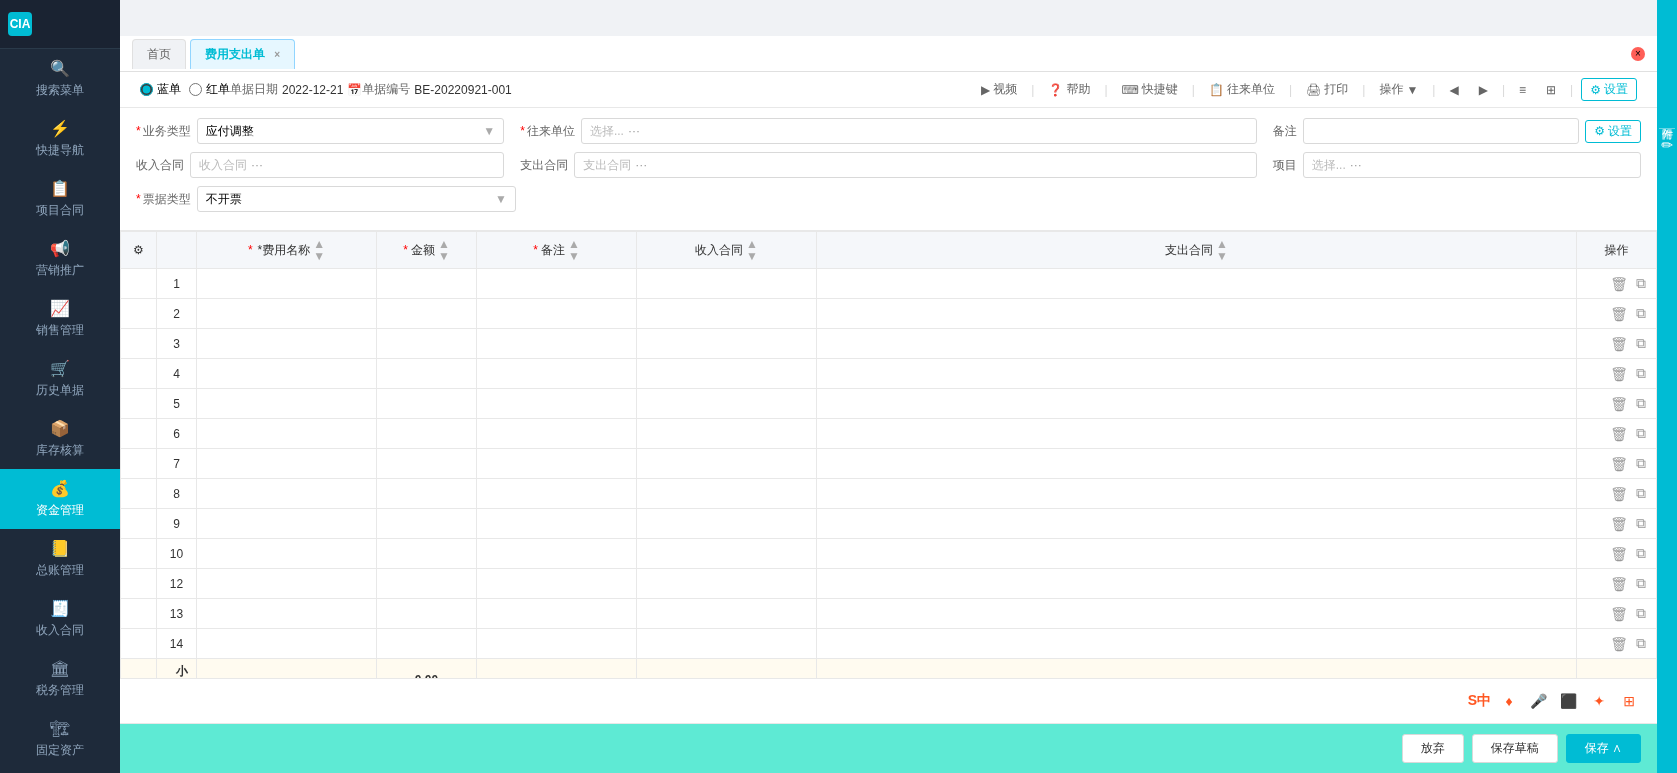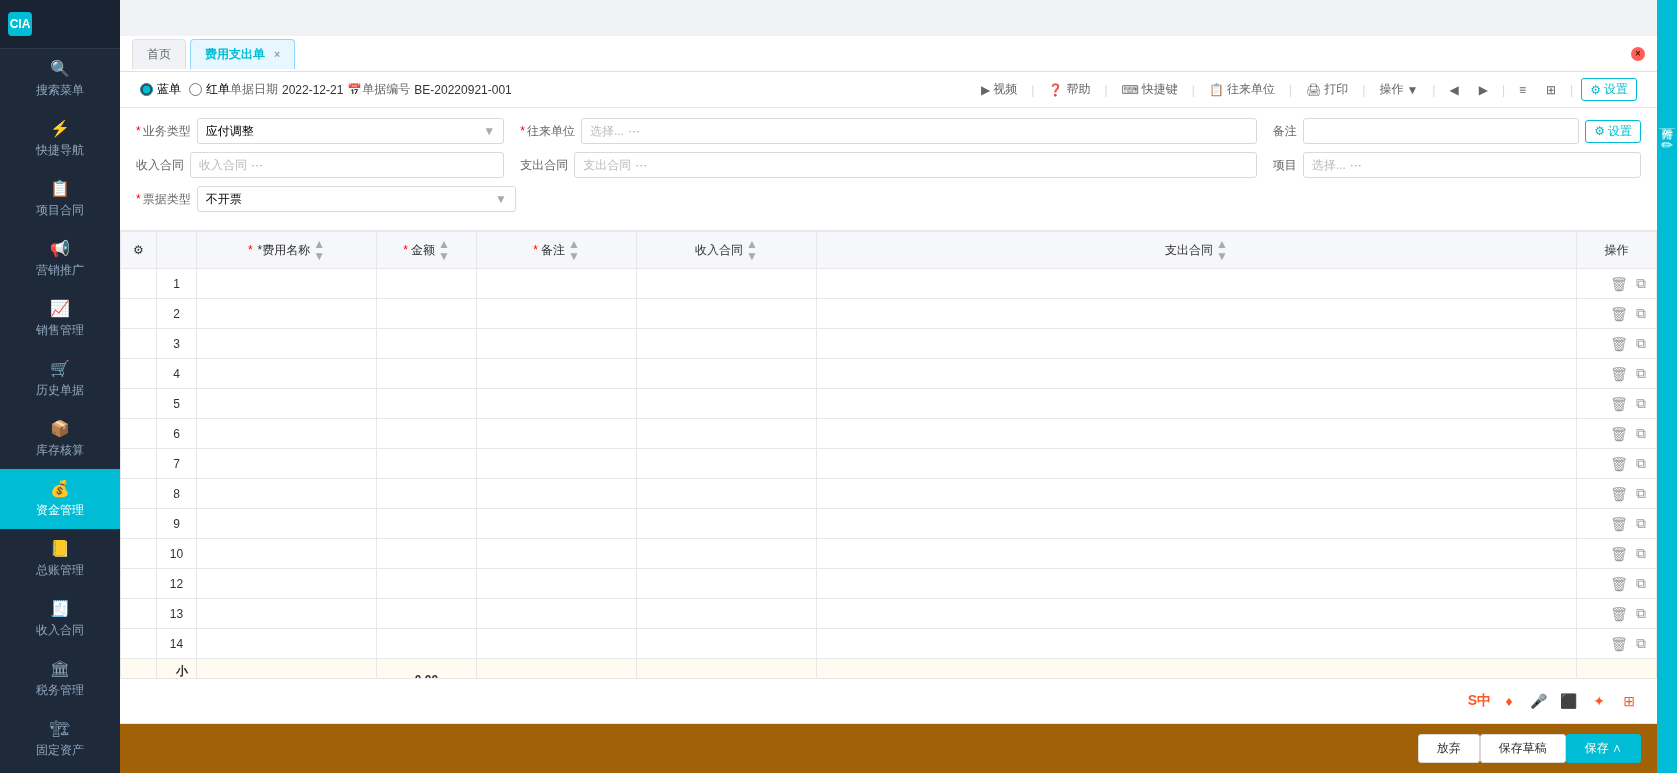--- a/index.html
+++ b/index.html
@@ -62,21 +62,21 @@
     .op-btn { cursor: pointer; color: #999; font-size: 14px; padding: 2px; }
     .subtotal-row td { background: #fffbf0; color: #333; font-weight: bold; }
     .subtotal-label { text-align: right; color: #666; }
 
     
     .bottom-bar { background: #fff; padding: 10px 16px; display: flex; align-items: flex-start; border-top: 1px solid #e8e8e8; }
     .bottom-tools { display: flex; align-items: center; gap: 6px; margin-left: auto; }
     .bottom-tool-btn { display: flex; align-items: center; justify-content: center; width: 24px; height: 24px; cursor: pointer; color: #ff5722; font-size: 14px; }
 
     
-    .action-bar { background: #a16207; padding: 10px 16px; display: flex; align-items: center; justify-content: flex-end; border-top: 1px solid #e8e8e8; }
+    .action-bar { background: #5eead4; padding: 10px 16px; display: flex; align-items: center; justify-content: flex-end; gap: 8px; border-top: 1px solid #e8e8e8; }
     .btn { padding: 5px 18px; border-radius: 3px; cursor: pointer; font-size: 12px; border: 1px solid #d9d9d9; background: #fff; color: #333; }
     .btn-primary { background: #00bcd4; color: #fff; border-color: #00bcd4; }
     .btn-default { background: #fff; color: #333; border-color: #d9d9d9; }
     .btn-draft { background: #fff; color: #333; border-color: #d9d9d9; }
 
     
     ::-webkit-scrollbar { width: 6px; height: 6px; }
     ::-webkit-scrollbar-track { background: #f1f1f1; }
     ::-webkit-scrollbar-thumb { background: #c1c1c1; border-radius: 3px; }
 

